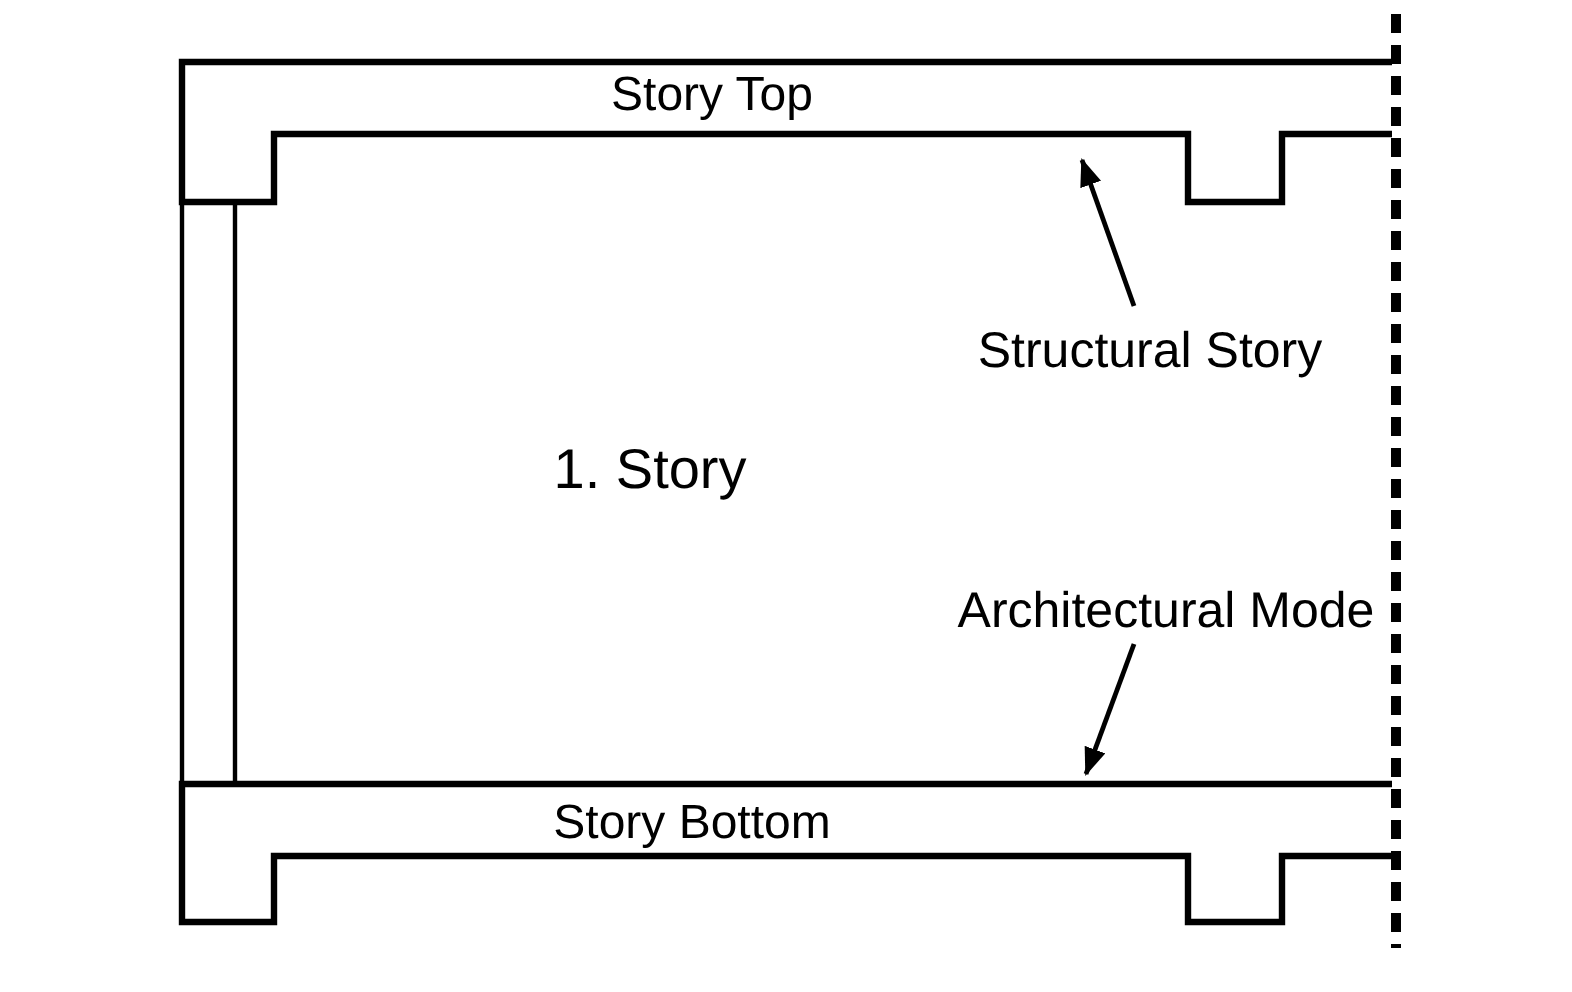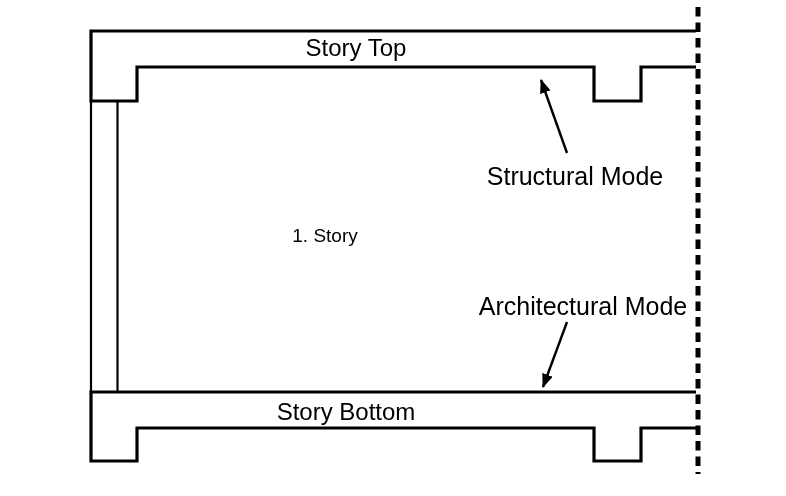--- a/index.html
+++ b/index.html
@@ -53,21 +53,21 @@
     stroke: none;
   }
   .label {
     position: absolute;
     transform: translate(-50%, -50%);
     white-space: nowrap;
     color: var(--text);
     line-height: 1;
   }
   .label-story-top     { left: 328px; top: 48px;  font-size: 24px; margin-left: 28px; }
-  .label-story-name    { left: 325px; top: 235px; font-size: 19px; }
+  .label-story-name    { left: 325px; top: 235px; font-size: 28px; }
   .label-structural    { left: 575px; top: 176px; font-size: 25px; }
   .label-architectural { left: 583px; top: 306px; font-size: 25px; }
   .label-story-bottom  { left: 346px; top: 412px; font-size: 24px; }
 </style>
 </head>
 <body>
 
 <div class="stage">
 
   <svg width="786" height="496" viewBox="0 0 786 496">
@@ -87,19 +87,19 @@
     <path class="grid-line" d="M 698,7 V 474"></path>
 
     <line class="annotation-arrow" x1="567" y1="153" x2="541" y2="80" marker-end="url(#arrowhead)"></line>
     <line class="annotation-arrow" x1="567" y1="322" x2="543" y2="387" marker-end="url(#arrowhead)"></line>
   </svg>
 
   <div class="label label-story-top">Story Top</div>
 
   <div class="label label-story-name">1. Story</div>
 
-  <div class="label label-structural">Structural Mode</div>
+  <div class="label label-structural">Structural Story</div>
 
   <div class="label label-story-bottom">Story Bottom</div>
 
   <div class="label label-architectural">Architectural Mode</div>
 
 </div>
 
 </body></html>

